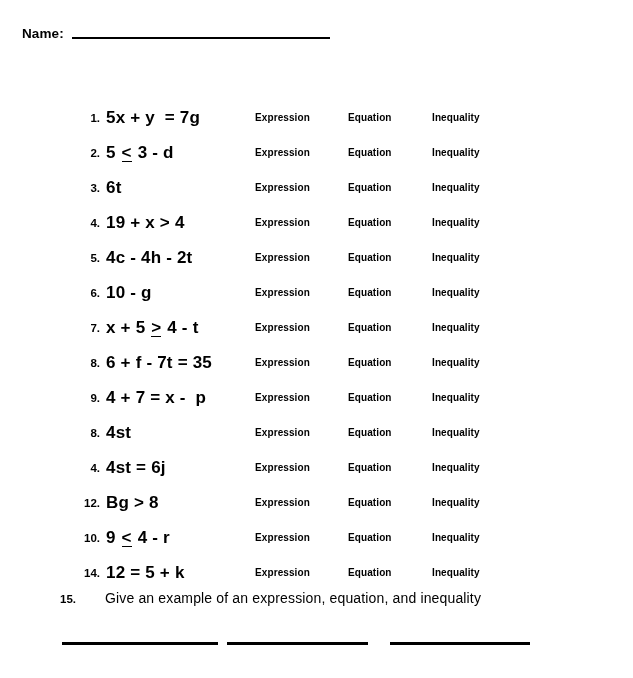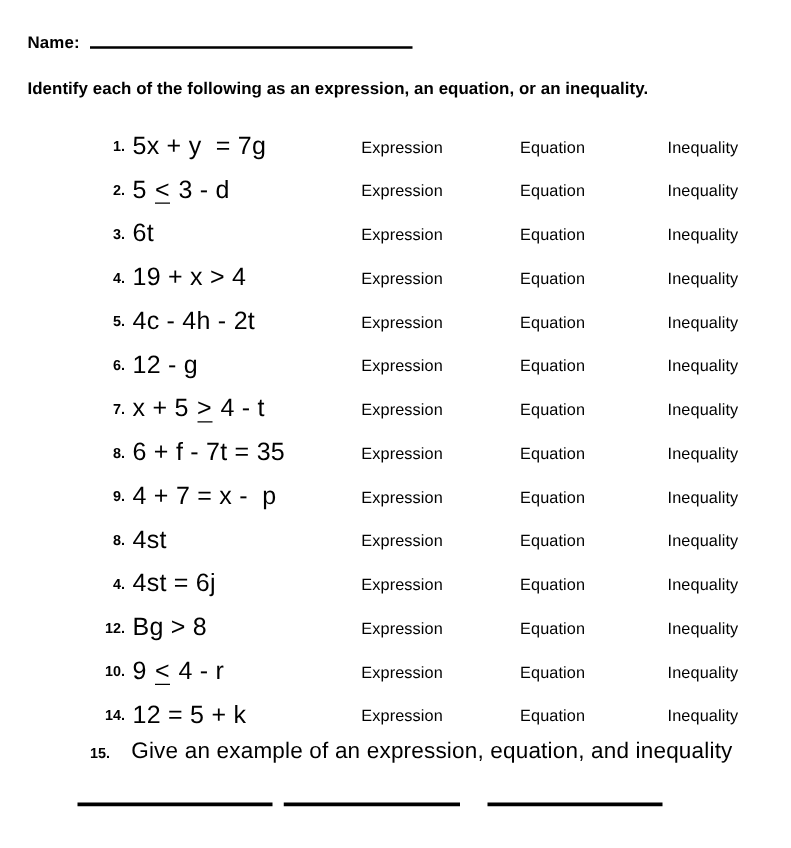--- a/index.html
+++ b/index.html
@@ -74,22 +74,22 @@
   .q-num {
     width: 40px;
     text-align: right;
     font-size: 11.5px;
     font-weight: bold;
     padding-left: 60px;
     box-sizing: content-box;
     flex: none;
   }
   .q-expr {
-    font-size: 20px;
-    font-weight: normal;
+    font-size: 17px;
+    font-weight: bold;
     padding-left: 6px;
     white-space: pre;
     flex: none;
     letter-spacing: 0.2px;
   }
   .q-expr .le, .q-expr .ge {
     position: relative;
     display: inline-block;
     padding: 0 1px;
   }
@@ -104,47 +104,46 @@
 
   .choices {
     position: absolute;
     left: 255px;
     top: 0;
     height: 35px;
     display: flex;
     align-items: center;
   }
   .choice {
-    font-size: 13px;
-    font-weight: normal;
+    font-size: 10px;
+    font-weight: bold;
     letter-spacing: 0.1px;
-    margin-left: 34px;
   }
   .choice.c-expression { width: 93px; }
   .choice.c-equation   { width: 84px; }
   .choice.c-inequality { width: 90px; }
 
   
   .final-item {
     position: absolute;
     left: 0;
     top: 590px;
     display: flex;
     align-items: baseline;
   }
   .final-num {
     width: 40px;
-    text-align: center;
+    text-align: left;
     padding-left: 60px;
     font-size: 11.5px;
     font-weight: bold;
     flex: none;
   }
   .final-text {
-    font-size: 18px;
+    font-size: 14px;
     padding-left: 5px;
     white-space: nowrap;
     letter-spacing: 0.15px;
     text-align: center;
   }
 
   
   .answer-lines {
     position: absolute;
     left: 0;
@@ -165,21 +164,20 @@
 </head>
 <body>
 
 <div class="page">
 
   <div class="name-row">
     <span class="name-label">Name:</span>
     <span class="name-blank"></span>
   </div>
 
-  <div class="instruction">Identify each of the following as an expression, an equation, or an inequality.</div>
 
   <div class="problems">
       <div class="problem-row">
         <span class="q-num">1.</span>
         <span class="q-expr">5x + y  = 7g</span>
         <div class="choices">
           <span class="choice c-expression">Expression</span>
           <span class="choice c-equation">Equation</span>
           <span class="choice c-inequality">Inequality</span>
         </div>
@@ -215,21 +213,21 @@
         <span class="q-num">5.</span>
         <span class="q-expr">4c - 4h - 2t</span>
         <div class="choices">
           <span class="choice c-expression">Expression</span>
           <span class="choice c-equation">Equation</span>
           <span class="choice c-inequality">Inequality</span>
         </div>
       </div>
       <div class="problem-row">
         <span class="q-num">6.</span>
-        <span class="q-expr">12 - g</span>
+        <span class="q-expr">10 - g</span>
         <div class="choices">
           <span class="choice c-expression">Expression</span>
           <span class="choice c-equation">Equation</span>
           <span class="choice c-inequality">Inequality</span>
         </div>
       </div>
       <div class="problem-row">
         <span class="q-num">7.</span>
         <span class="q-expr">x + 5 <span class="ge">&gt;</span> 4 - t</span>
         <div class="choices">

